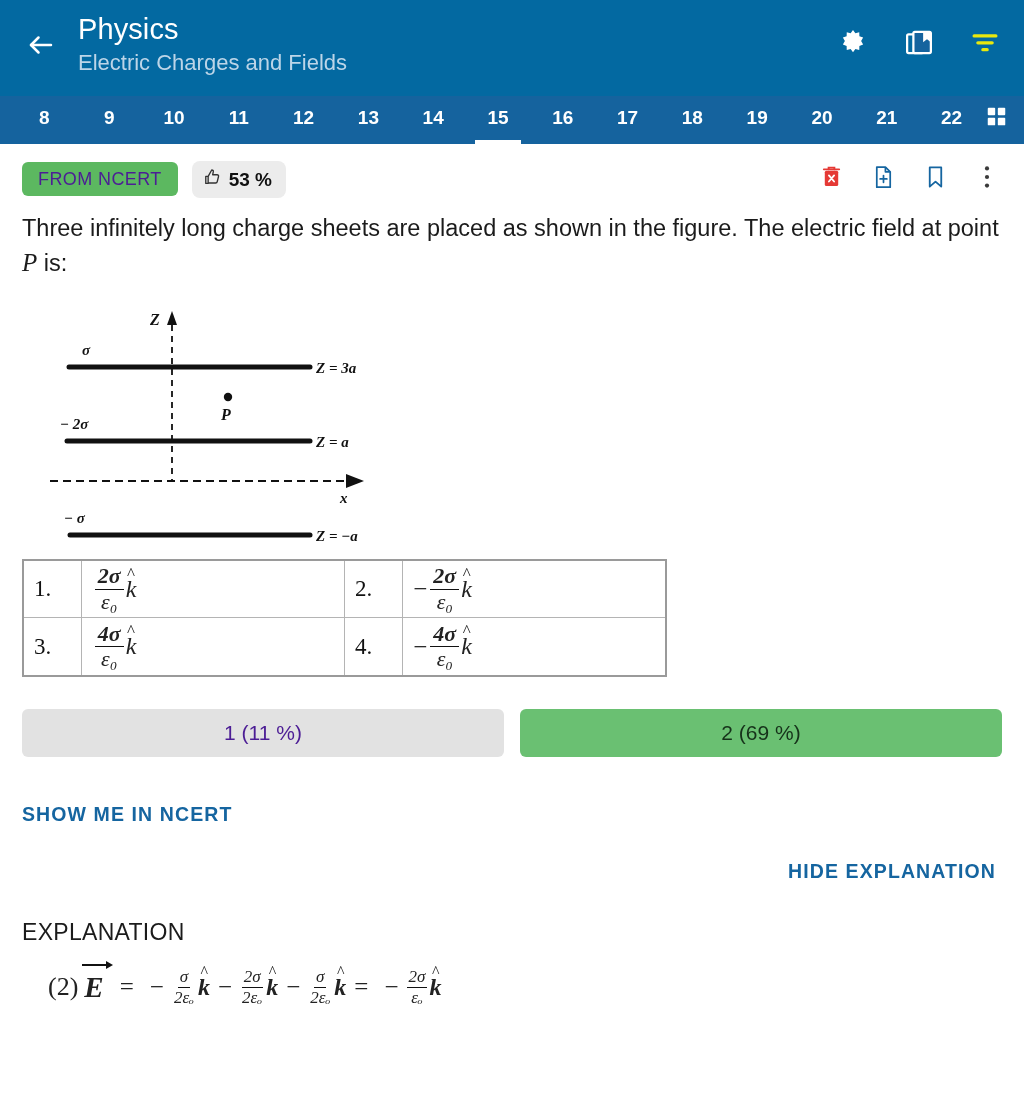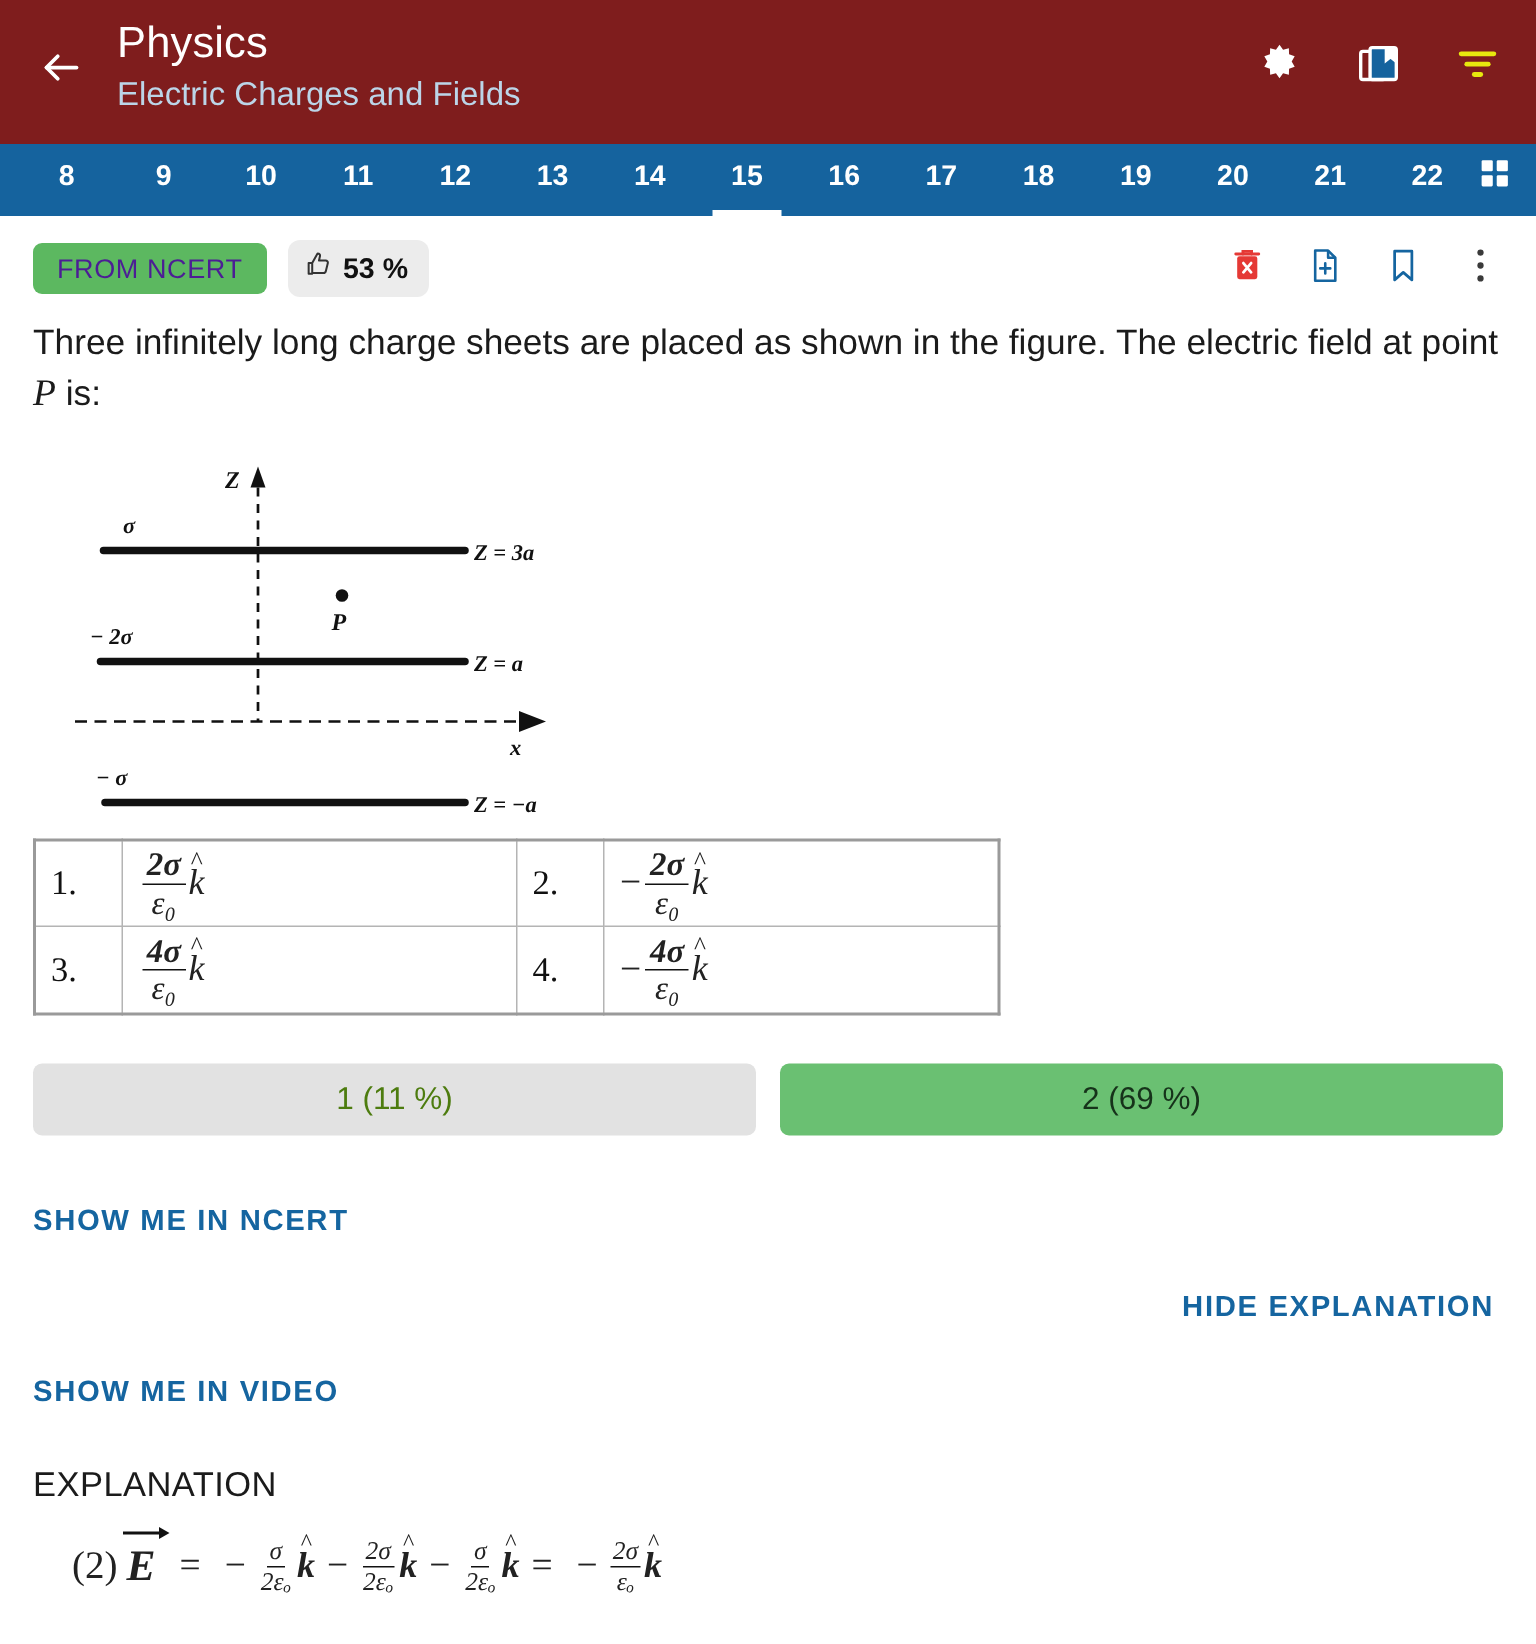--- a/index.html
+++ b/index.html
@@ -6,21 +6,21 @@
   html, body {
     width: 1024px; height: 1096px;
     background: #ffffff;
     font-family: "Liberation Sans", sans-serif;
     color: #222;
     overflow: hidden;
   }
 
   
   .header {
-    background: #7f1d1d;
+    background: #0369a1;
     height: 96px;
     position: relative;
     display: flex;
     align-items: flex-start;
     padding: 8px 18px 0 18px;
   }
   .back-btn {
     width: 46px; height: 46px;
     display: flex; align-items: center; justify-content: center;
     margin-top: 16px;
@@ -197,21 +197,21 @@
   .ans-grid {
     margin-top: 32px;
     display: grid;
     grid-template-columns: 1fr 1fr;
     gap: 16px 16px;
   }
   .ans-btn {
     height: 48px;
     border-radius: 6px;
     background: #E2E2E2;
-    color: #4d7c0f;
+    color: #4c1d95;
     font-size: 21px;
     display: flex;
     align-items: center;
     justify-content: center;
     cursor: pointer;
     user-select: none;
   }
   .ans-btn.correct { background: #6AC072; color: #16321a; }
 
   
@@ -496,21 +496,20 @@
     </table>
 
   <div class="ans-grid">
     <div class="ans-btn">1 (11 %)</div>
     <div class="ans-btn correct">2 (69 %)</div>
   </div>
 
   <div class="links">
     <div class="link">SHOW ME IN NCERT</div>
     <div class="link right">HIDE EXPLANATION</div>
-    <div class="link">SHOW ME IN VIDEO</div>
   </div>
 
   <div class="expl-title">EXPLANATION</div>
 
   <div class="expl-body">
     <span class="paren">(2)</span>
     <span class="evec">E</span>
     <span class="op">=</span>
 
     <span class="op">−</span>

